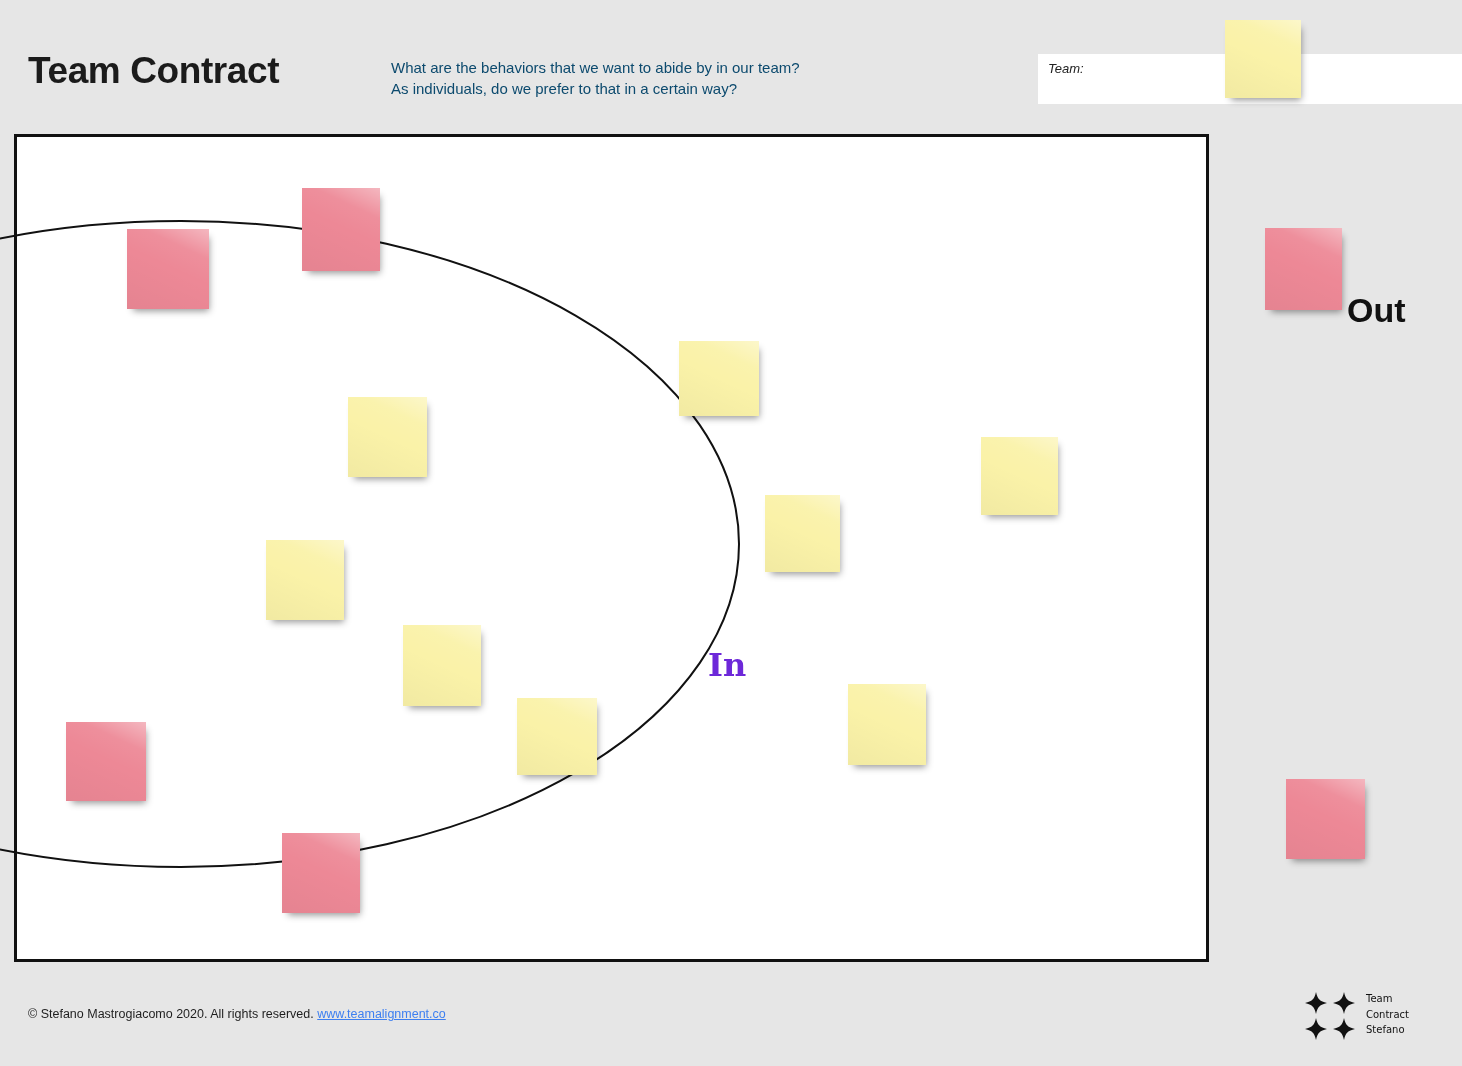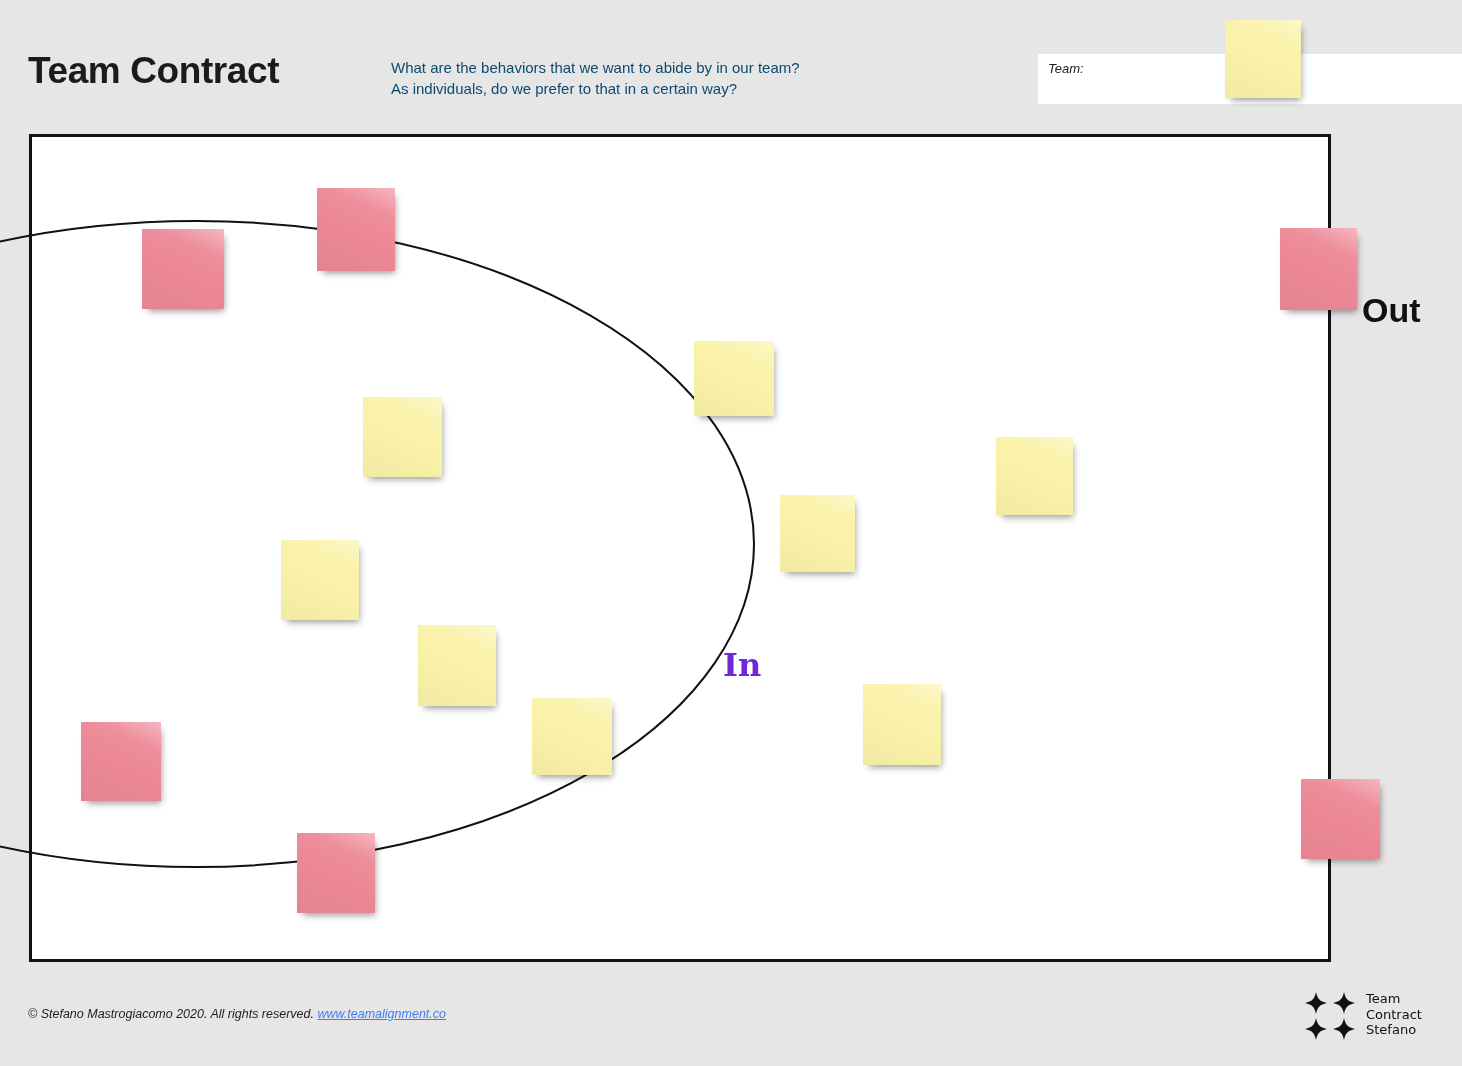--- a/index.html
+++ b/index.html
@@ -53,22 +53,22 @@
     position: absolute;
     left: 10px; top: 7px;
     font-size: 13px;
     font-style: italic;
     color: #222222;
   }
 
   
   #canvas-frame {
     position: absolute;
-    left: 29px; top: 134px;
-    width: 1302px; height: 828px;
+    left: 14px; top: 134px;
+    width: 1195px; height: 828px;
     background: #ffffff;
     border: 3px solid #111111;
     box-sizing: border-box;
   }
   #ellipse-svg {
     position: absolute;
     left: 0; top: 0;
     width: 1433px; height: 828px;
     overflow: visible;
   }
@@ -108,41 +108,40 @@
   .sticky.yellow { background: #faf2a8; }
   .sticky.pink   { background: #ed8896; }
 
   
   #footer-copyright {
     position: absolute;
     left: 28px; top: 1007px;
     font-size: 12.5px;
     color: #1e1e1e;
     white-space: nowrap;
-    font-style: italic;
   }
   #footer-link {
     color: #3d7ff0;
     text-decoration: underline;
   }
 
   #brand-logo {
     position: absolute;
     left: 1303px; top: 988px;
     width: 148px; height: 55px;
   }
   #brand-marks {
     position: absolute;
     left: 0; top: 2px;
     width: 58px; height: 52px;
   }
   #brand-text {
     position: absolute;
     left: 63px; top: 3px;
-    font-size: 13px;
+    font-size: 10px;
     line-height: 15.5px;
     color: #111111;
     font-family: "DejaVu Sans", sans-serif;
   }
 </style>
 </head>
 <body>
 
 <div id="header">
   <div id="page-title">Team Contract</div>

